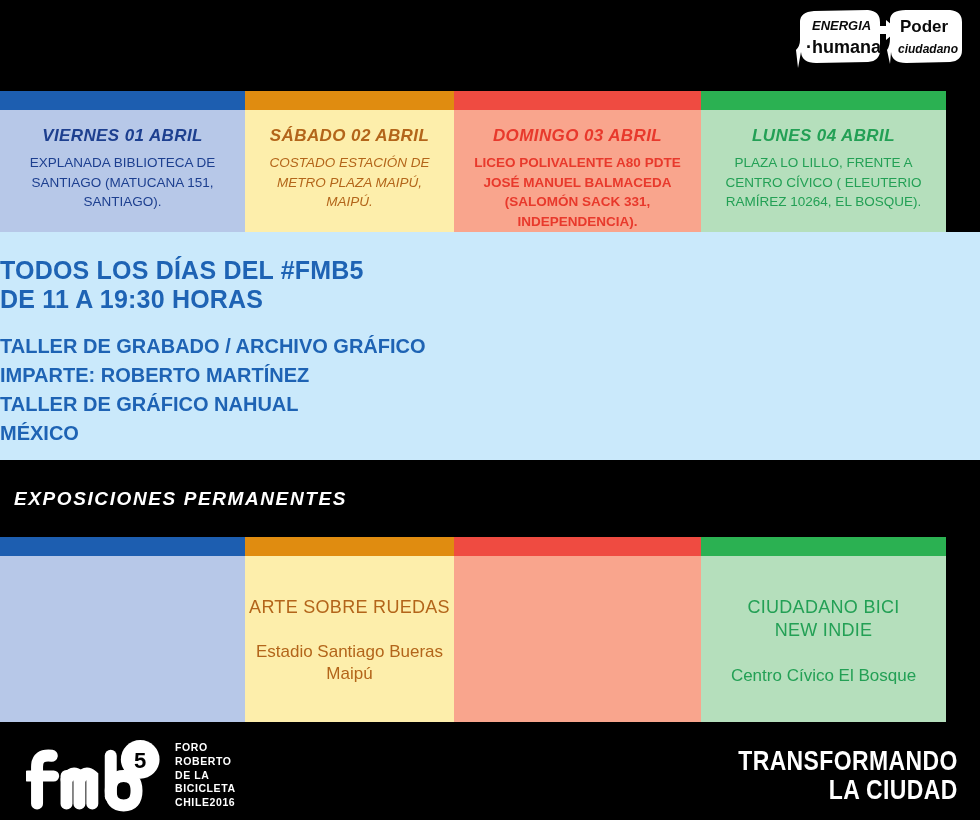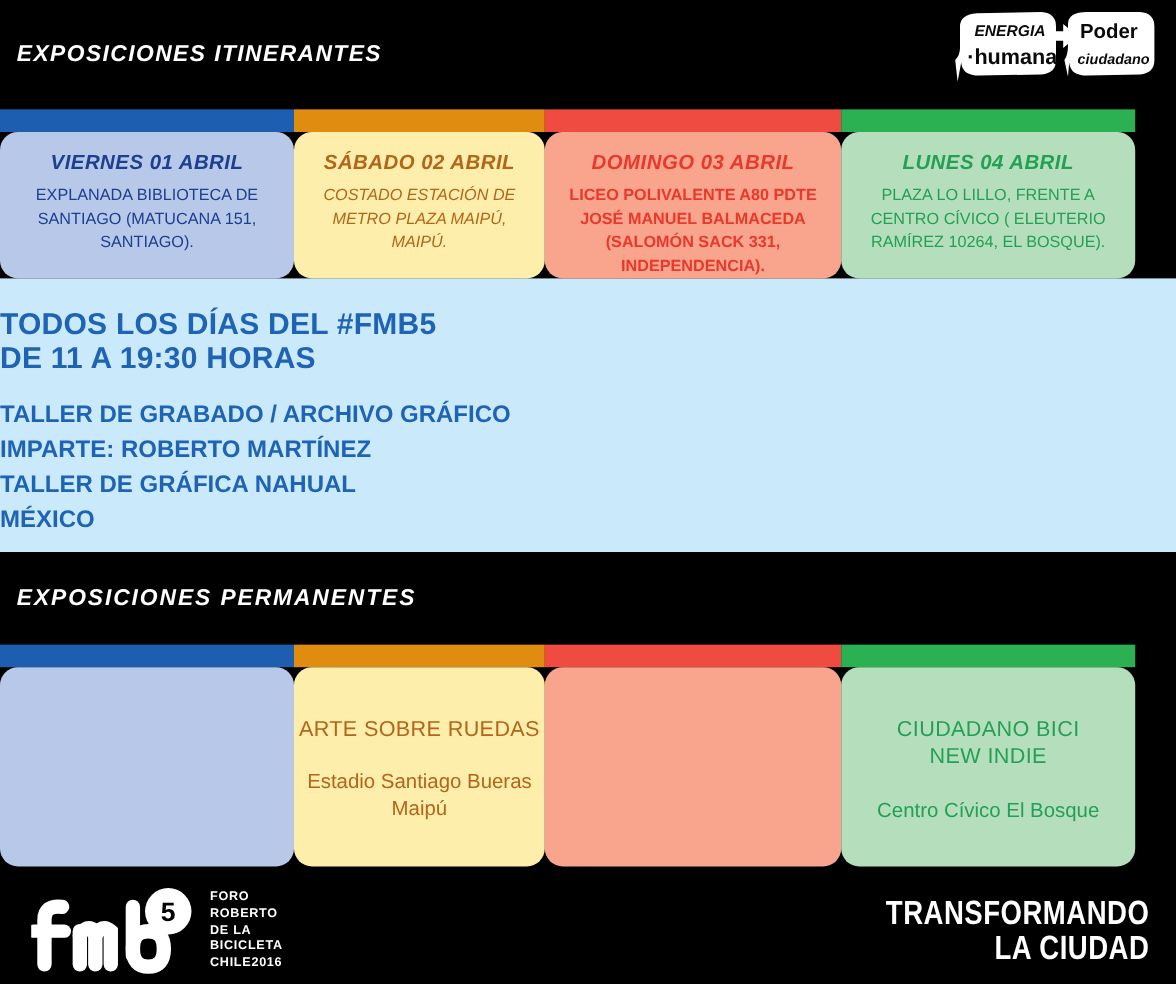--- a/index.html
+++ b/index.html
@@ -32,21 +32,21 @@
 
   
   .brand-logo {
     position:absolute; right:14px; top:6px;
     width:172px; height:72px;
     display:flex; align-items:center; justify-content:center;
   }
 
   
   .cols { display:flex; width:980px; }
-  .col { flex:0 0 auto;border-radius:15px; }
+  .col { flex:0 0 auto; }
   .col.c1 { width:245px; }
   .col.c2 { width:209px; }
   .col.c3 { width:247px; }
   .col.c4 { width:245px; }
 
   .bar { height:19px; width:100%; }
   .cell {
     text-align:center;
     padding:16px 12px 10px;
   }
@@ -109,21 +109,20 @@
     transform:scaleX(0.82); transform-origin:right center;
   }
   .transform .l2 { display:block; }
 </style>
 </head>
 <body>
 
 <div class="poster">
 
   <div class="section-head" id="head-itinerantes">
-    <div class="title">EXPOSICIONES ITINERANTES</div>
 
     <div class="brand-logo">
       <svg viewBox="0 0 172 72" width="172" height="72" aria-hidden="true">
 
         <path d="M6 16 Q6 6 20 5 L74 4 Q86 5 86 16 L86 44 Q86 55 74 56 L22 57 Q8 57 7 46 L4 62 L2 44 Q6 40 6 34 Z" fill="#ffffff"></path>
 
         <path d="M96 14 Q96 4 112 4 L156 4 Q168 5 168 16 L168 44 Q168 55 156 56 L112 57 Q98 57 97 46 L96 58 L93 44 Q96 40 96 32 Z" fill="#ffffff"></path>
 
         <path d="M74 20 L92 20 L92 14 L104 24 L92 34 L92 28 L74 28 Z" fill="#ffffff"></path>
 
@@ -168,21 +167,21 @@
       <div class="place">PLAZA LO LILLO, FRENTE A CENTRO CÍVICO ( ELEUTERIO RAMÍREZ 10264, EL BOSQUE).</div>
     </div>
   </div>
 
   <div class="center-block">
     <div class="big">TODOS LOS DÍAS DEL #FMB5</div>
     <div class="big">DE 11 A 19:30 HORAS</div>
     <div class="spacer"></div>
     <div class="mid">TALLER DE GRABADO / ARCHIVO GRÁFICO</div>
     <div class="mid">IMPARTE: ROBERTO MARTÍNEZ</div>
-    <div class="mid">TALLER DE GRÁFICA NAHUAL</div>
+    <div class="mid">TALLER DE GRÁFICO NAHUAL</div>
     <div class="mid">MÉXICO</div>
   </div>
 
   <div class="section-head" id="head-permanentes">
     <div class="title">EXPOSICIONES  PERMANENTES</div>
   </div>
 
   <div class="cols">
     <div class="col c1">
         <div class="bar" style="background:#1d5eb0"></div>

